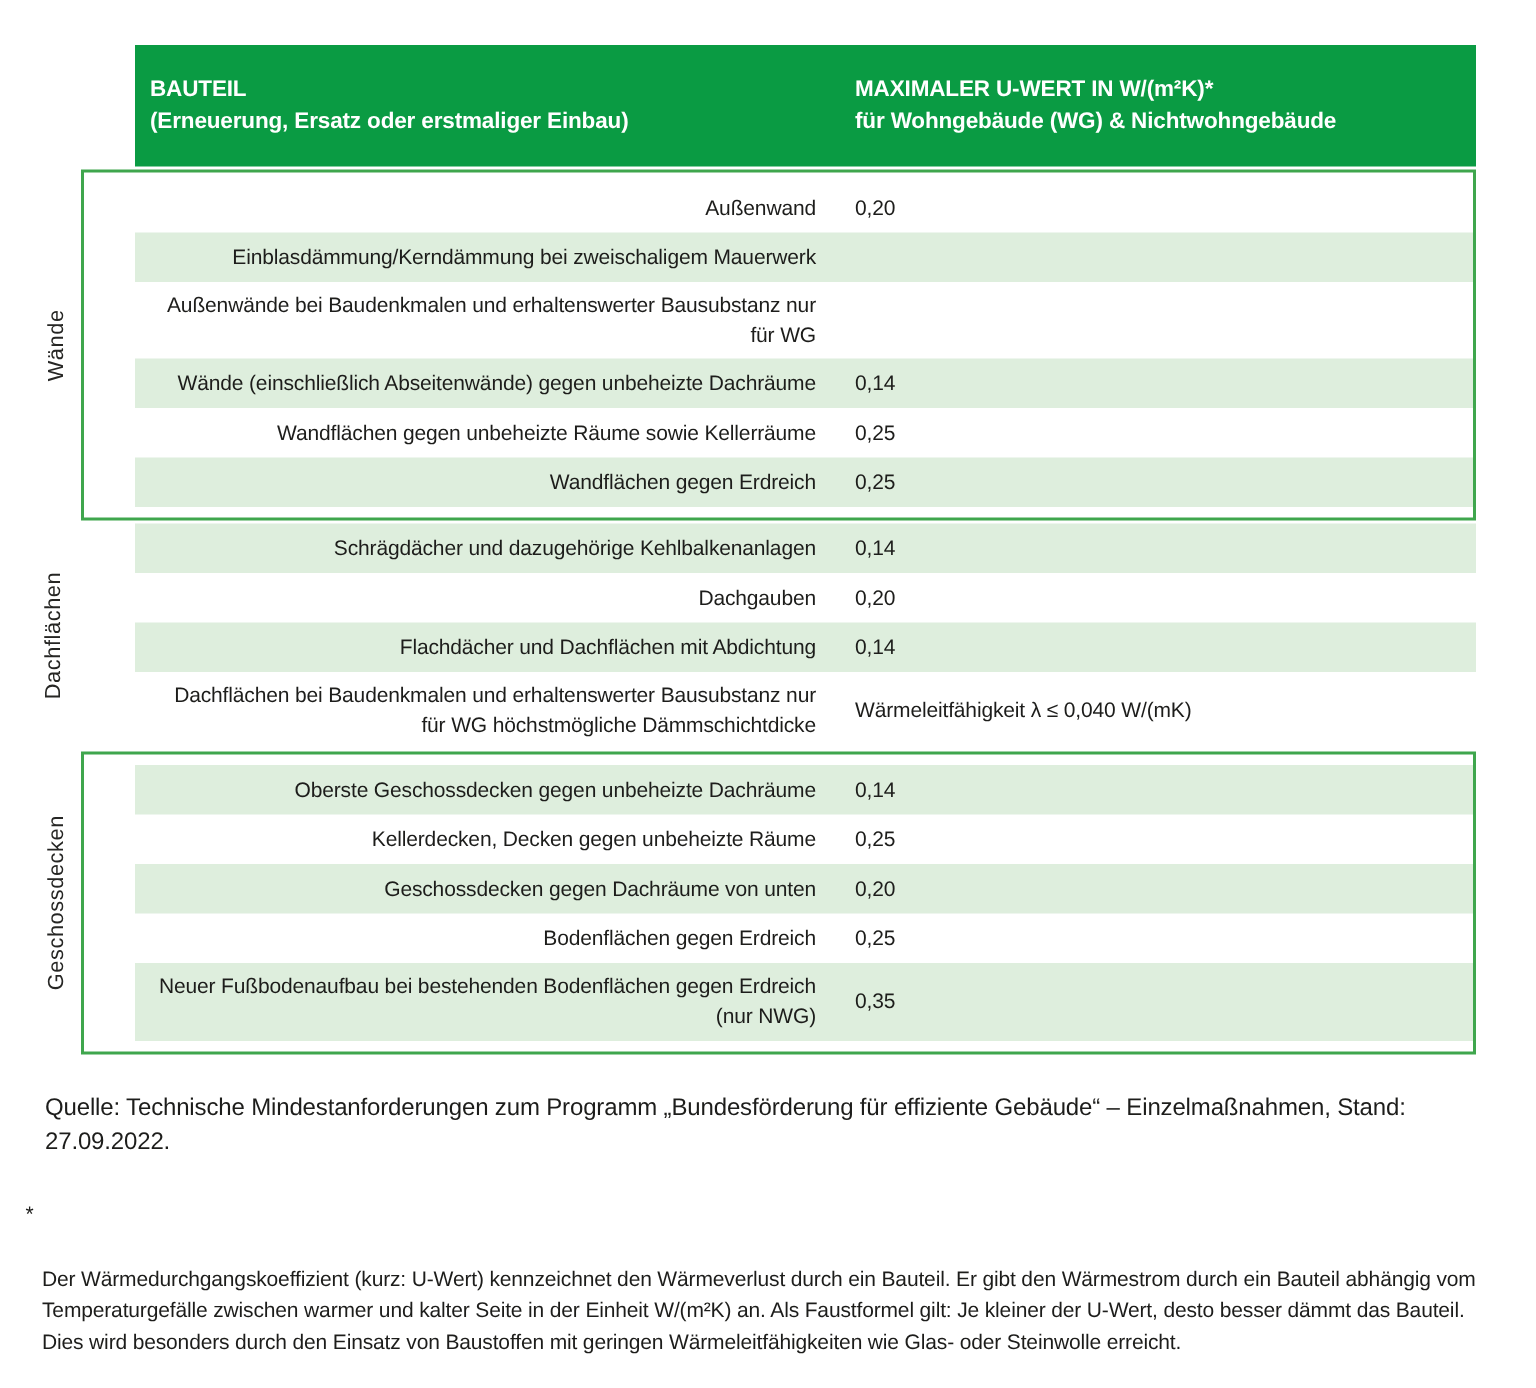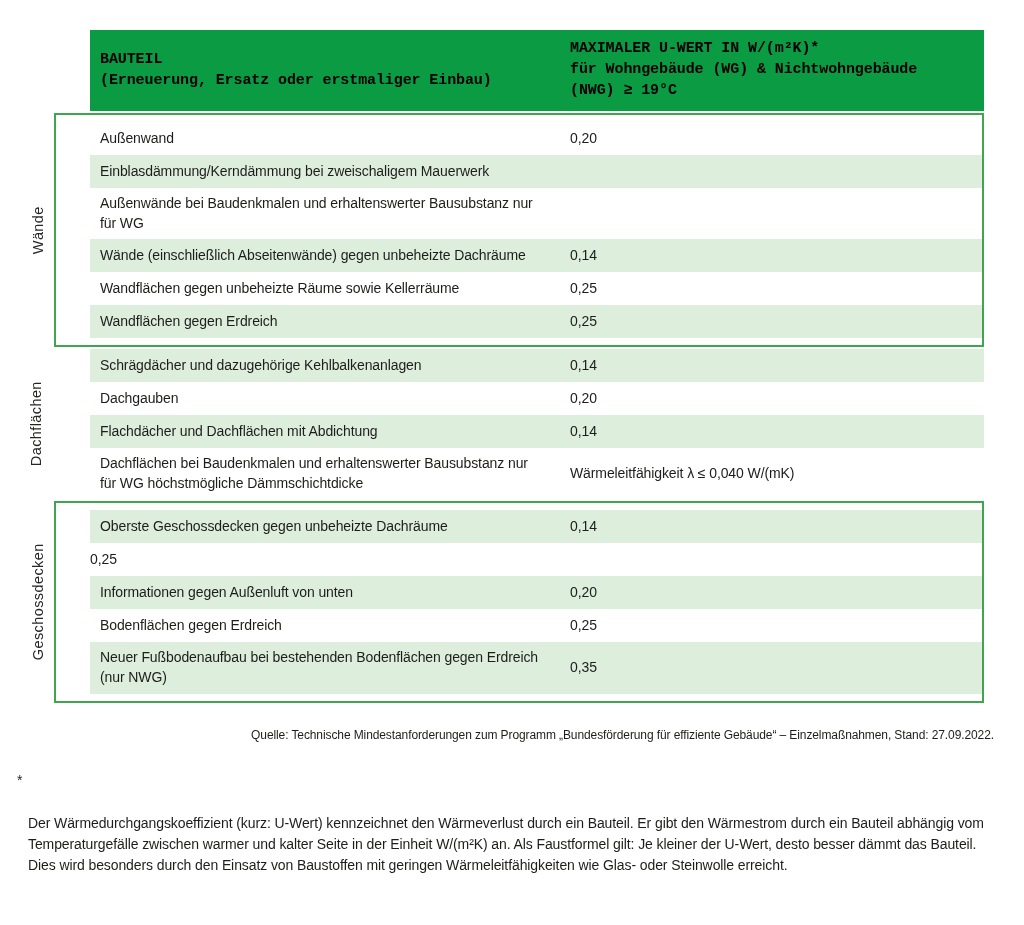--- a/index.html
+++ b/index.html
@@ -13,22 +13,22 @@
     letter-spacing:-0.1px;
   }
 
   
   .thead {
     display:flex; align-items:center;
     box-sizing:border-box;
     width:894px; height:81px;
     margin:30px 0 2px 90px;
     background:var(--header-green,#0a9b43);
-    color:#000000; font-weight:700;
-    font-size:15px; line-height:1.38;font-family:Liberation Mono, monospace;
+    color:#ffffff; font-weight:700;
+    font-size:15px; line-height:1.38;
   }
   .thead .hc1 { flex:0 0 480px; box-sizing:border-box; padding:0 24px 0 10px; }
   .thead .hc2 { flex:1; padding-right:8px; }
 
   
   .group {
     position:relative;
     box-sizing:border-box;
     margin-left:54px; width:930px;
   }
@@ -41,48 +41,47 @@
 
   .vlabel {
     position:absolute; left:-30px; top:0;
     width:24px; height:100%;
     display:flex; align-items:center; justify-content:center;
     writing-mode:vertical-rl; transform:rotate(180deg);
     font-size:14.5px; letter-spacing:0.4px; color:#262624;
   }
 
   .row { display:flex; align-items:center; min-height:33px; font-size:14px; line-height:1.4; }
-  .row .c1 { flex:0 0 480px; box-sizing:border-box; padding:6px 26px 6px 10px; }
+  .row .c1 { flex:0 0 480px; box-sizing:border-box; padding:6px 26px 6px 10px;text-align:right; }
   .row .c2 { flex:1; padding:6px 0 6px 0; }
 
   
   .group-0 .rows .row:nth-child(even),
   .group-1 .rows .row:nth-child(odd),
   .group-2 .rows .row:nth-child(odd) { background:var(--stripe-green,#deeedd); }
 
   
-  .source { margin:24px 30px 0 30px; font-size:12px; line-height:1.45;text-align:right; }
+  .source { margin:24px 30px 0 30px; font-size:16px; line-height:1.45; }
   .footnote { display:flex; margin:26px 20px 0 17px; font-size:14px; line-height:1.5; }
   .footnote .fn-marker { flex:0 0 11px; }
   .footnote .fn-text { flex:1;margin-top:43px; }
 </style>
 </head>
 <body>
 
 <div class="page">
 
   <div class="thead">
     <div class="hc1">
       <div>BAUTEIL</div>
       <div>(Erneuerung, Ersatz oder erstmaliger Einbau)</div>
     </div>
     <div class="hc2">
       <div>MAXIMALER U-WERT IN W/(m²K)*</div>
       <div>für Wohngebäude (WG) &amp; Nichtwohngebäude</div>
-      <div>(NWG) ≥ 19°C</div>
     </div>
   </div>
 
   <div class="group group-0 bordered">
     <div class="vlabel">Wände</div>
     <div class="rows">
       <div class="row">
         <div class="c1">Außenwand</div>
         <div class="c2">0,20</div>
       </div>
@@ -130,24 +129,25 @@
   </div>
 
   <div class="group group-2 bordered">
     <div class="vlabel">Geschossdecken</div>
     <div class="rows">
       <div class="row">
         <div class="c1">Oberste Geschossdecken gegen unbeheizte Dachräume</div>
         <div class="c2">0,14</div>
       </div>
       <div class="row">
+        <div class="c1">Kellerdecken, Decken gegen unbeheizte Räume</div>
         <div class="c2">0,25</div>
       </div>
       <div class="row">
-        <div class="c1">Informationen gegen Außenluft von unten</div>
+        <div class="c1">Geschossdecken gegen Dachräume von unten</div>
         <div class="c2">0,20</div>
       </div>
       <div class="row">
         <div class="c1">Bodenflächen gegen Erdreich</div>
         <div class="c2">0,25</div>
       </div>
       <div class="row">
         <div class="c1">Neuer Fußbodenaufbau bei bestehenden Bodenflächen gegen Erdreich (nur NWG)</div>
         <div class="c2">0,35</div>
       </div>

